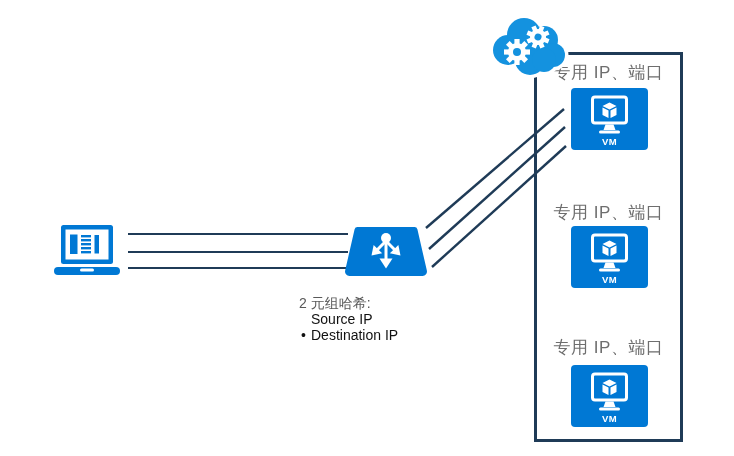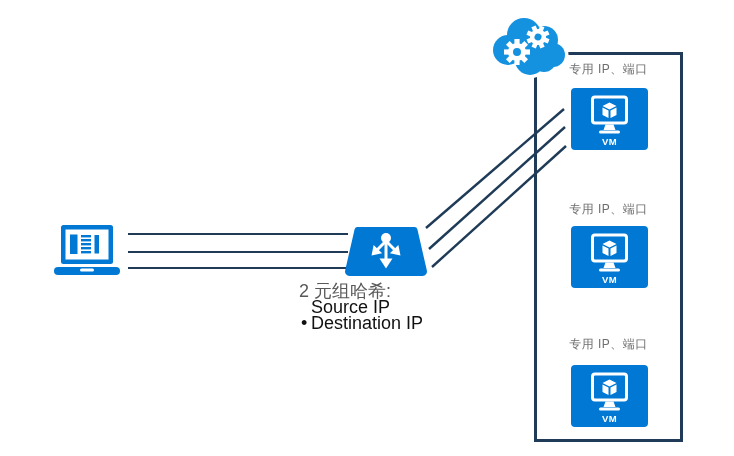--- a/index.html
+++ b/index.html
@@ -23,28 +23,28 @@
   .hline.l3{top:267px;}
   
   .diag-svg{position:absolute;left:0;top:0;width:734px;height:456px;pointer-events:none;}
   .diag{stroke:var(--navy-line);stroke-width:2.4;}
   
   .backend-box{
     position:absolute;left:534px;top:52px;width:149px;height:390px;
     border:3px solid var(--navy-line);box-sizing:border-box;background:transparent;
   }
   
-  .hash-block{position:absolute;left:299px;top:283px;font-size:18px;line-height:16px;}
+  .hash-block{position:absolute;left:299px;top:295px;font-size:14px;line-height:16px;}
   .hash-heading{color:var(--hash-heading-gray);}
   .hash-row{display:flex;padding-left:2px;color:var(--hash-text-dark);align-items:center;}
   .hash-bullet{width:10px;flex:0 0 10px;color:var(--hash-text-dark);}
   
   .vm-label{
     position:absolute;left:534px;width:149px;text-align:center;
-    font-size:12px;color:var(--label-gray);letter-spacing:0.5px;
+    font-size:17px;color:var(--label-gray);letter-spacing:0.5px;
   }
   .vm-label.v1{top:61px;}
   .vm-label.v2{top:201px;}
   .vm-label.v3{top:336px;}
   
   .f-blue{fill:var(--azure-blue);}
   .f-white{fill:#ffffff;}
   .f-cloud{fill:var(--cloud-blue);}
   .vm-text{fill:#ffffff;font-family:"Liberation Sans",sans-serif;font-weight:bold;font-size:9.5px;letter-spacing:0.5px;}
 </style>

